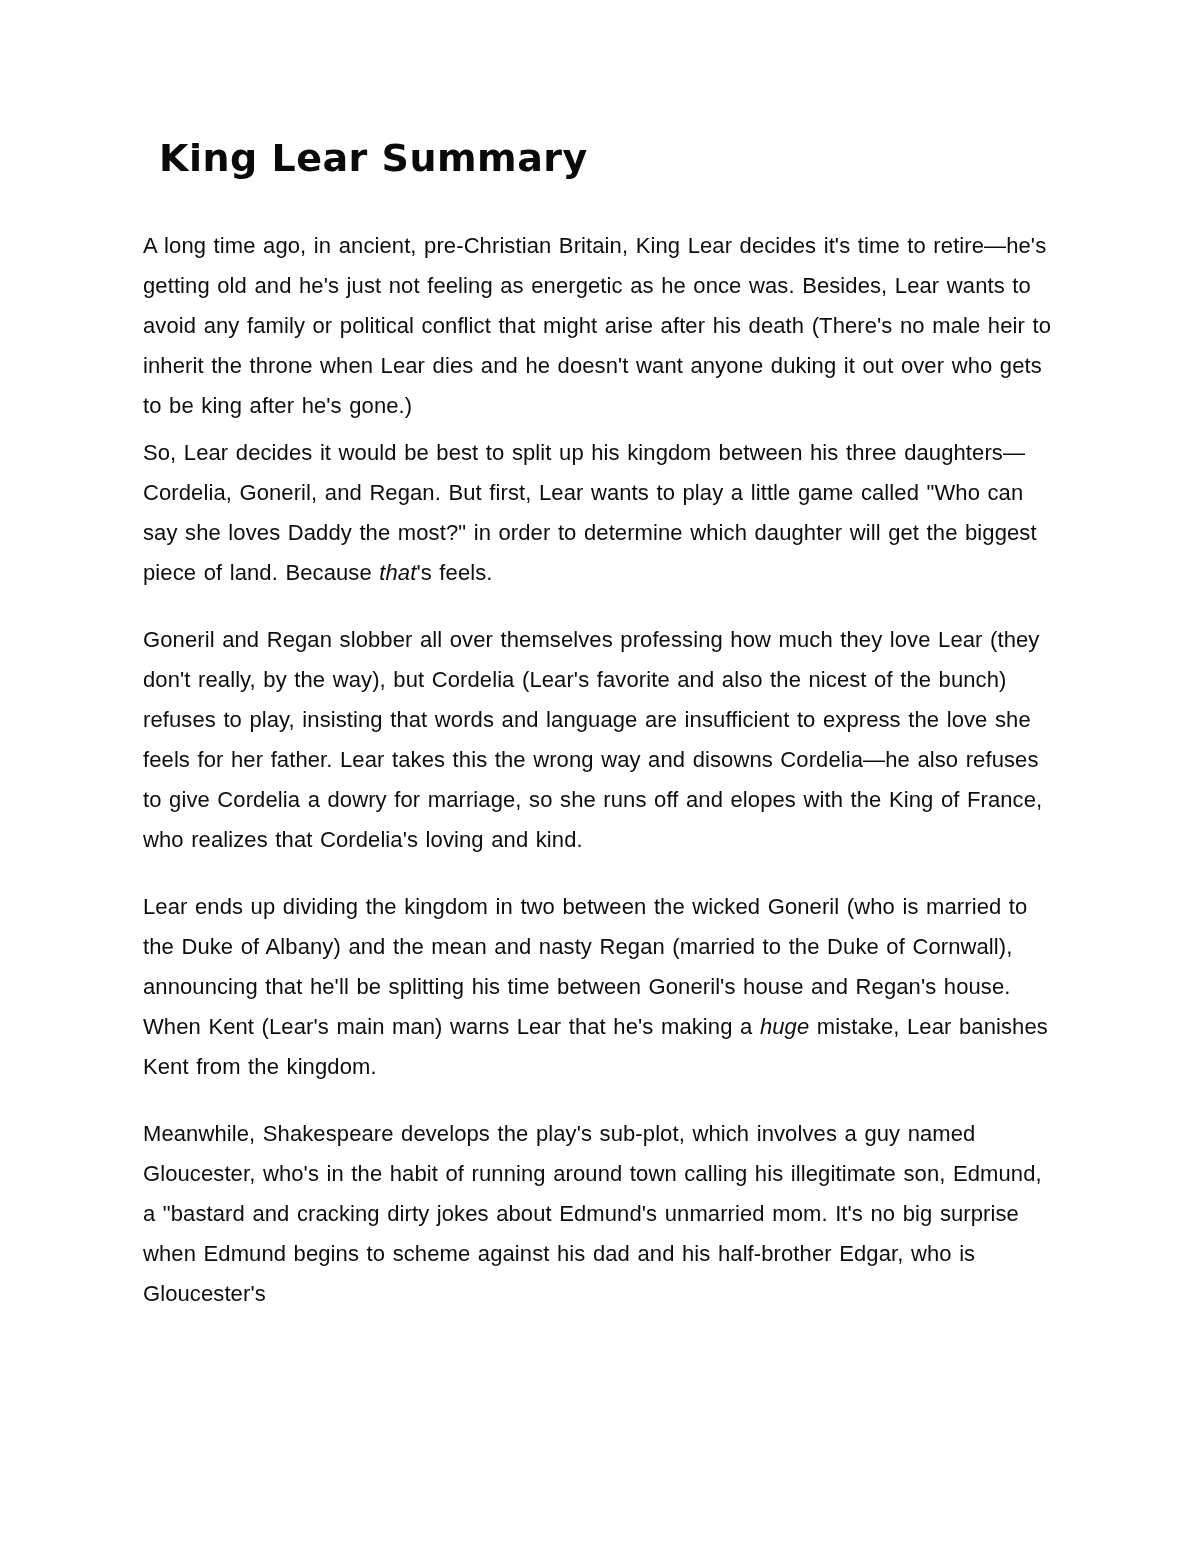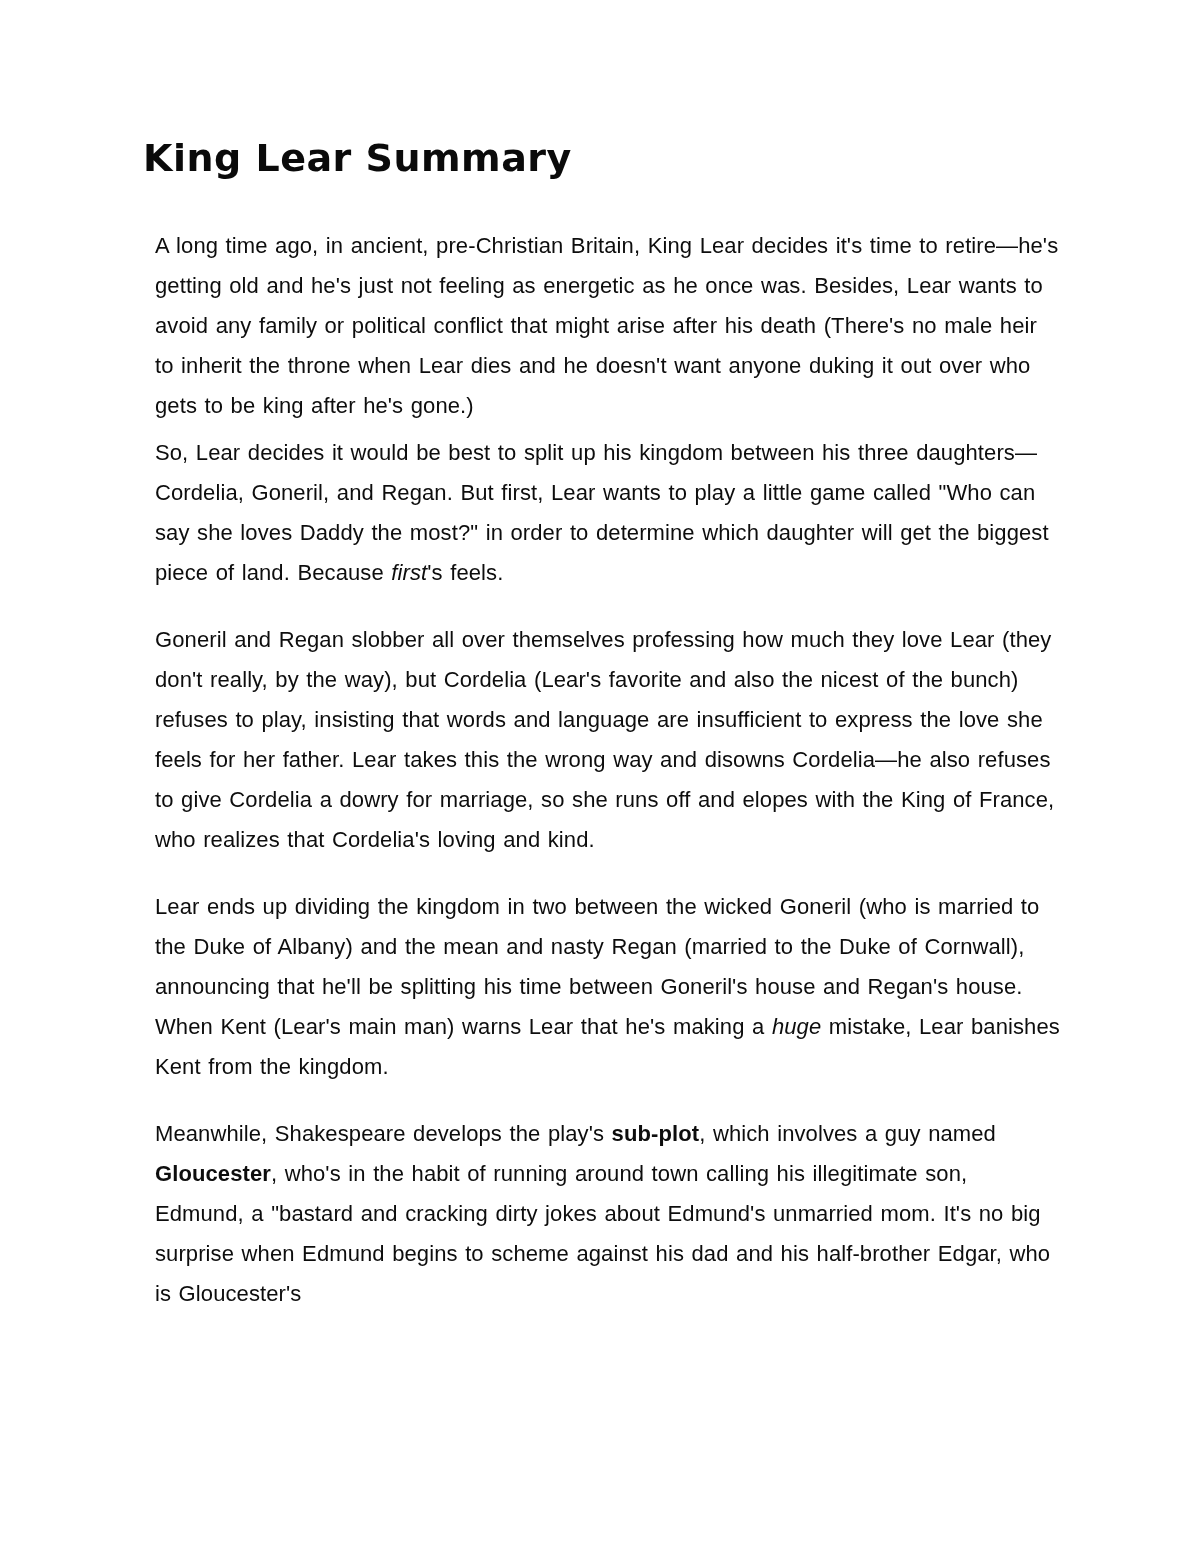--- a/index.html
+++ b/index.html
@@ -20,48 +20,48 @@
     height: 1553px;
     padding: 138px 140px 0 143px;
     background: #ffffff;
   }
   h1.doc-title {
     font-family: "DejaVu Sans", sans-serif;
     font-size: 38px;
     font-weight: 700;
     letter-spacing: 0.5px;
     color: #0a0a0a;
-    margin: 0 0 46px 0;
+    margin: 0 0 46px 16px;
     line-height: 1.1;
   }
   .doc-body p {
     font-size: 22px;
     line-height: 40px;
     word-spacing: 0.06em;
     letter-spacing: 0.1px;
-    margin: 0 0 27px 12px;
+    margin: 0 0 27px 0;
     max-width: 920px;
     text-align: left;
   }
   
   .doc-body p:first-child {
     margin-bottom: 7px;
   }
   .doc-body em {
     font-style: italic;
   }
   .doc-body strong {
-    font-weight: 700;
+    font-weight: 400;
   }
 </style>
 </head>
 <body>
 
 <div class="page">
   <h1 class="doc-title">King Lear Summary</h1>
   <main class="doc-body" id="doc-body">
       <p><span>A long time ago, in ancient, pre-Christian Britain, King Lear decides it's time to retire—he's getting old and he's just not feeling as energetic as he once was. Besides, Lear wants to avoid any family or political conflict that might arise after his death (There's no male heir to inherit the throne when Lear dies and he doesn't want anyone duking it out over who gets to be king after he's gone.)</span></p>
-      <p><span>So, Lear decides it would be best to split up his kingdom between his three daughters—Cordelia, Goneril, and Regan. But first, Lear wants to play a little game called "Who can say she loves Daddy the most?" in order to determine which daughter will get the biggest piece of land. Because </span><em>first</em><span>'s feels.</span></p>
+      <p><span>So, Lear decides it would be best to split up his kingdom between his three daughters—Cordelia, Goneril, and Regan. But first, Lear wants to play a little game called "Who can say she loves Daddy the most?" in order to determine which daughter will get the biggest piece of land. Because </span><em>that</em><span>'s feels.</span></p>
       <p><span>Goneril and Regan slobber all over themselves professing how much they love Lear (they don't really, by the way), but Cordelia (Lear's favorite and also the nicest of the bunch) refuses to play, insisting that words and language are insufficient to express the love she feels for her father. Lear takes this the wrong way and disowns Cordelia—he also refuses to give Cordelia a dowry for marriage, so she runs off and elopes with the King of France, who realizes that Cordelia's loving and kind.</span></p>
       <p><span>Lear ends up dividing the kingdom in two between the wicked Goneril (who is married to the Duke of Albany) and the mean and nasty Regan (married to the Duke of Cornwall), announcing that he'll be splitting his time between Goneril's house and Regan's house. When Kent (Lear's main man) warns Lear that he's making a </span><em>huge</em><span> mistake, Lear banishes Kent from the kingdom.</span></p>
       <p><span>Meanwhile, Shakespeare develops the play's </span><strong>sub-plot</strong><span>, which involves a guy named </span><strong>Gloucester</strong><span>, who's in the habit of running around town calling his illegitimate son, Edmund, a "bastard and cracking dirty jokes about Edmund's unmarried mom. It's no big surprise when Edmund begins to scheme against his dad and his half-brother Edgar, who is Gloucester's</span></p>
     </main>
 </div>
 
 </body></html>

